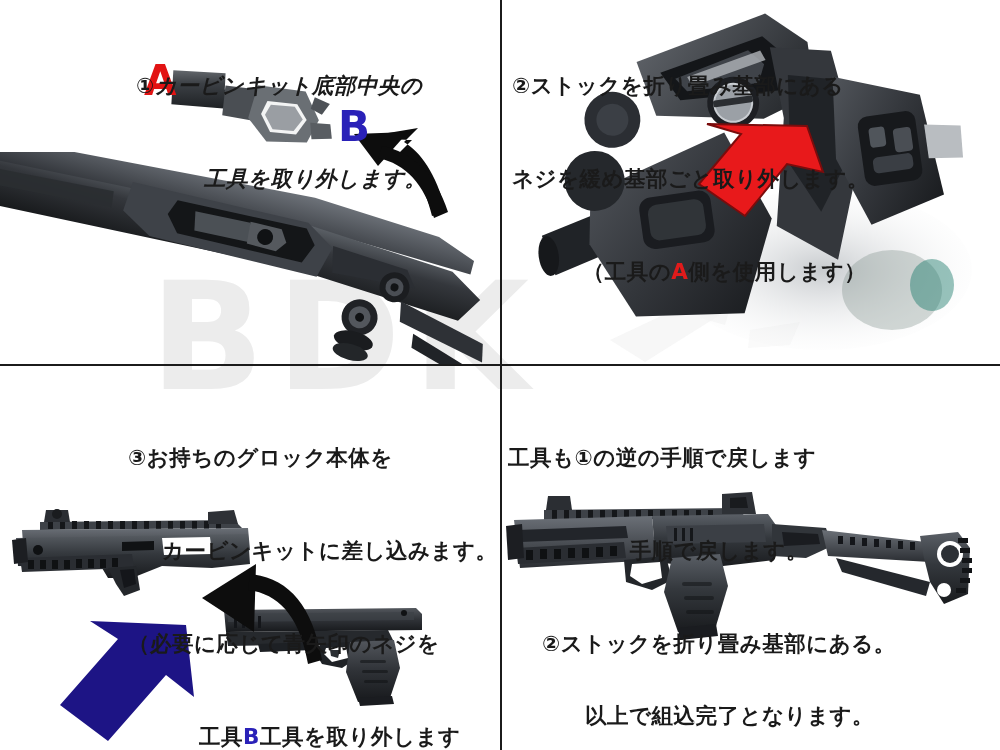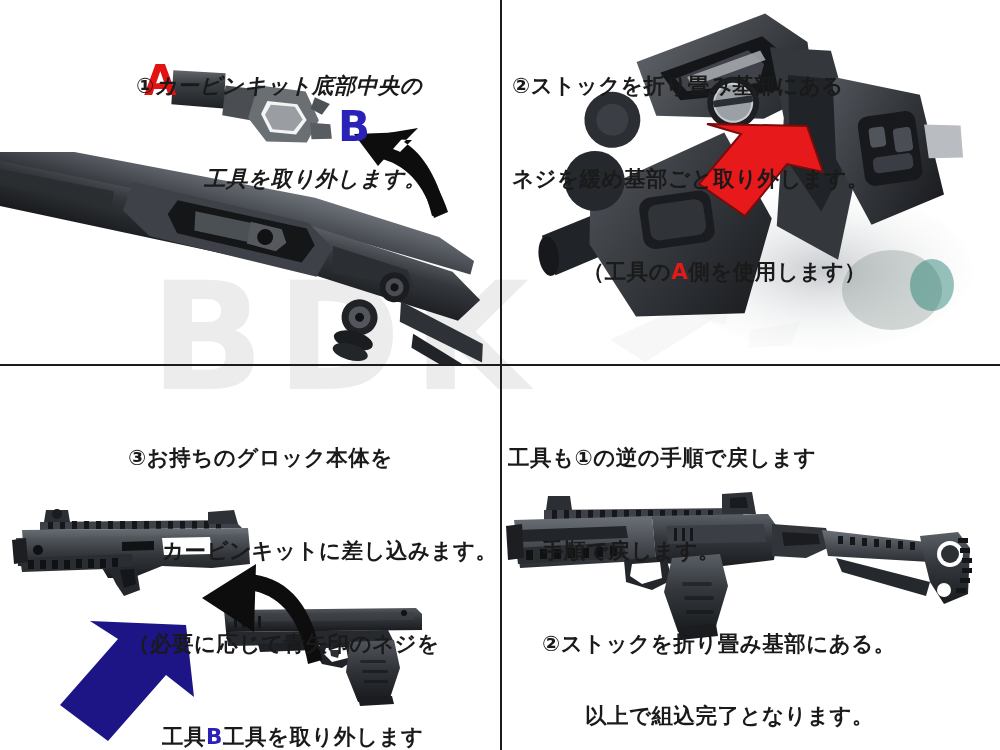--- a/index.html
+++ b/index.html
@@ -40,21 +40,21 @@
   #panel4{left:502px;top:366px;width:498px;height:384px;}
 
   
   .cap{
     position:absolute;z-index:6;
     font-family:"DejaVu Sans","Liberation Sans",sans-serif;
     font-size:21.5px;font-weight:bold;color:#1a1a1a;
     line-height:31px;white-space:pre;letter-spacing:.5px;
   }
   .cap .ln{display:block;}
-  .ind1{padding-left:34px;}
+  .ind1{padding-left:34px;text-align:center;}
   .ind2{padding-left:68px;text-align:center;}
   .hl-a{color:#e01b1b;}
   .hl-b{color:#2a21b8;}
 
   #cap1{left:136px;top:8px;font-style:italic;}
   #cap2{left:512px;top:8px;}
   #cap3{left:128px;top:380px;}
   #cap4{left:508px;top:380px;}
   #cap4b{left:585px;top:700px;}
 

